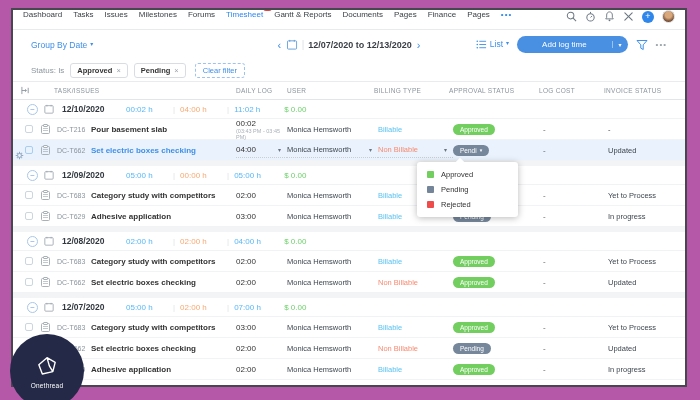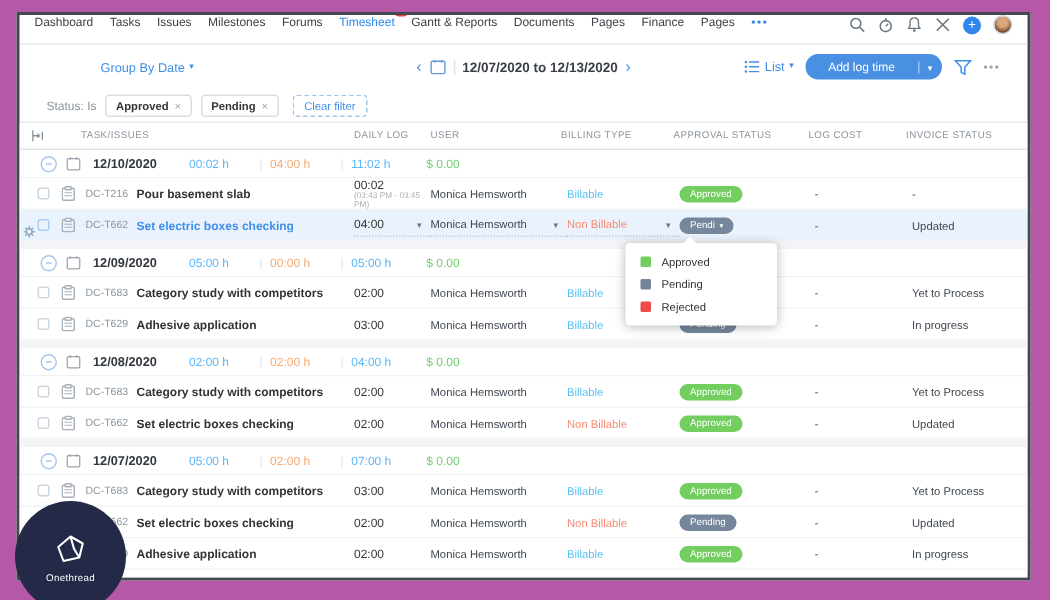--- a/index.html
+++ b/index.html
@@ -21,32 +21,32 @@
   .nav-right { margin-left:auto; display:flex; align-items:center; gap:8px; }
   .icon-btn { display:flex; align-items:center; }
   .plus-btn { width:12px; height:12px; border-radius:50%; background:#2f86eb; color:#fff; font-size:9px;
               line-height:11px; text-align:center; }
   .avatar { width:13px; height:13px; border-radius:50%;
             background:radial-gradient(circle at 50% 35%, #d8a87c 0 35%, #7a5138 70%, #54382a 100%);
             border:1px solid #d7dadd; }
 
   
   .toolbar { height:29px; flex:0 0 29px; display:flex; align-items:center; padding:0 18px; position:relative; }
-  .group-by { color:#3f8fe8; font-size:8.5px; display:flex; align-items:flex-start; gap:3px;margin-left:36px; }
+  .group-by { color:#3f8fe8; font-size:8.5px; display:flex; align-items:flex-start; gap:3px; }
   .caret { font-size:6px; color:inherit; }
   .toolbar-center { position:absolute; left:50%; transform:translateX(-50%); display:flex;
                     align-items:center; gap:5px; }
   .arrow { color:#3f8fe8; font-size:11px; line-height:10px; }
   .tc-div { width:1px; height:10px; background:#dfe3e7; }
   .date-range { font-size:9px; font-weight:bold; color:#3a3f46; }
   .toolbar-right { margin-left:auto; display:flex; align-items:center; gap:8px; z-index:1; }
   .list-toggle { color:#3f8fe8; font-size:8.5px; display:flex; align-items:flex-start; gap:3px; }
   .add-btn { background:#4a90e2; color:#fff; border-radius:12px; height:17px; display:flex;
              align-items:center; font-size:8px; }
-  .add-main { padding:0 15px; }
+  .add-main { padding:0 25px; }
   .add-caret { padding:0 6px; border-left:1px solid rgba(255,255,255,.45); font-size:6px; }
   .tb-more { color:#9aa3ab; font-size:8px; letter-spacing:1px; }
 
   
   .filter-bar { height:23px; flex:0 0 23px; display:flex; align-items:center; gap:6px; padding:0 18px;
                 border-bottom:1px solid #e9ebee; }
   .filter-label { color:#8b959e; font-size:8px; }
   .chip { border:1px solid #d9dde2; border-radius:3px; padding:2px 6px; font-size:7.5px; color:#333;
           font-weight:bold; display:flex; align-items:center; gap:4px; background:#fff; }
   .chip-x { color:#9aa3ab; font-weight:normal; }

